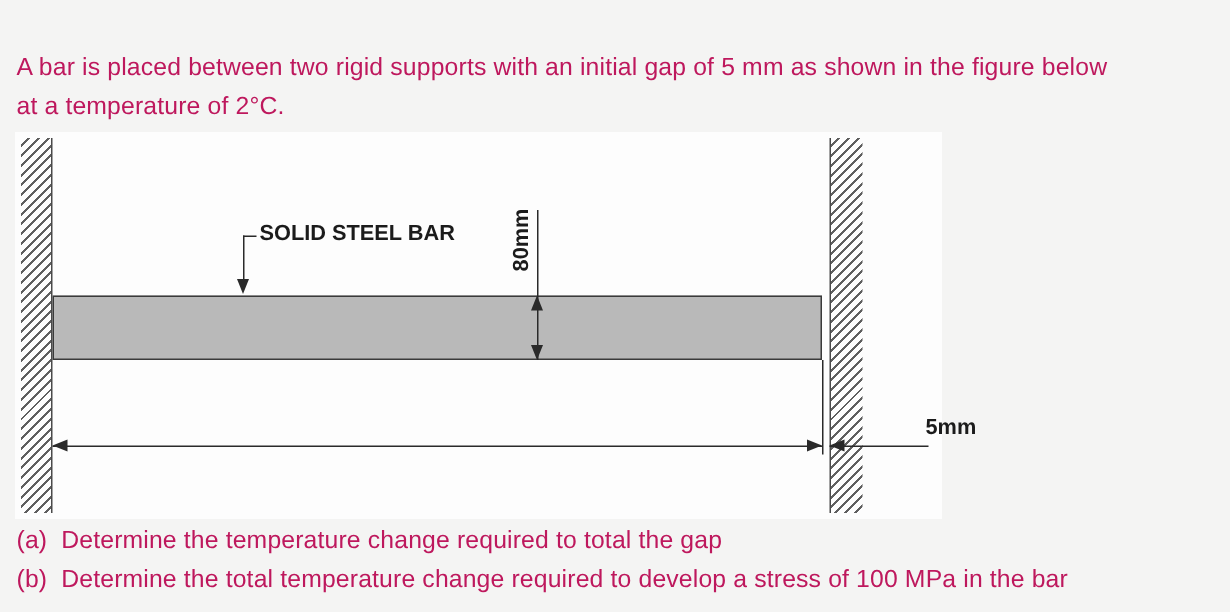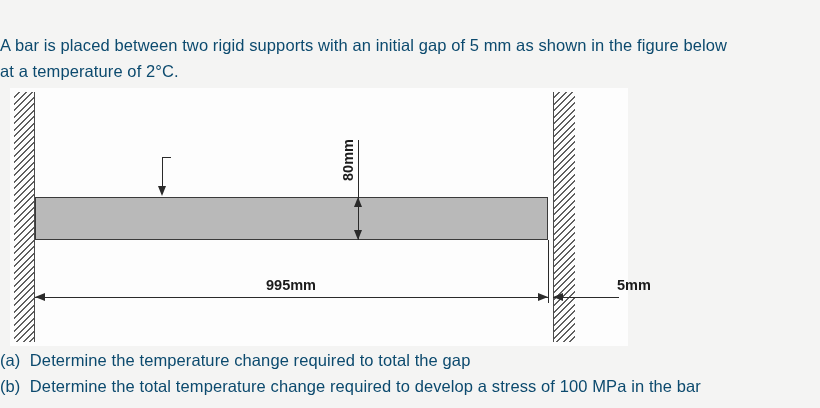--- a/index.html
+++ b/index.html
@@ -6,25 +6,25 @@
   html,body { width:820px; height:408px; }
   body {
     background:#f4f4f3;
     font-family:"Liberation Sans", sans-serif;
     color:#111;
     position:relative;
     overflow:hidden;
   }
   .text-line {
     position:absolute;
-    left:0;
+    left:11px;
     font-size:16.5px;
     letter-spacing:0.1px;
     white-space:pre;
-    color:#0c4a6e;
+    color:#be185d;
   }
   #line1 { top:36px; }
   #line2 { top:62px; }
   #qa    { top:351px; }
   #qb    { top:377px; }
 
   .figure {
     position:absolute;
     left:10px; top:88px;
     width:618px; height:258px;
@@ -78,33 +78,33 @@
 <div class="text-line" id="line1">A bar is placed between two rigid supports with an initial gap of 5 mm as shown in the figure below</div>
 <div class="text-line" id="line2">at a temperature of 2°C.</div>
 
 <div class="figure">
 
   <div class="wall wall-left"></div>
   <div class="wall wall-right"></div>
 
   <div class="bar" style="background: rgb(185, 185, 185);"></div>
 
+  <div class="fig-label" id="bar-label-title">SOLID STEEL BAR</div>
   <div class="hline" style="left:152px; top:69px; width:9px;"></div>
   <div class="vline" style="left:152px; top:69px; height:30px;"></div>
   <div class="arrow down" style="left:148px; top:98px;"></div>
 
   <div class="vline" style="left:348px; top:52px; height:100px;"></div>
   <div class="arrow up" style="left:344px; top:109px;"></div>
   <div class="arrow down" style="left:344px; top:142px;"></div>
   <div class="fig-label" id="dim-height">80mm</div>
 
   <div class="hline" style="left:25px; top:209px; width:513px;"></div>
   <div class="arrow left" style="left:25px;  top:205px;"></div>
   <div class="arrow right" style="left:528px; top:205px;"></div>
-  <div class="fig-label" id="dim-length">995mm</div>
 
   <div class="vline" style="left:538px; top:152px; height:63px;"></div>
 
   <div class="hline" style="left:543px; top:209px; width:66px;"></div>
   <div class="arrow left" style="left:543px; top:205px;"></div>
   <div class="fig-label" id="dim-gap">5mm</div>
 
 </div>
 
 <div class="text-line" id="qa">(a)  Determine the temperature change required to total the gap</div>

